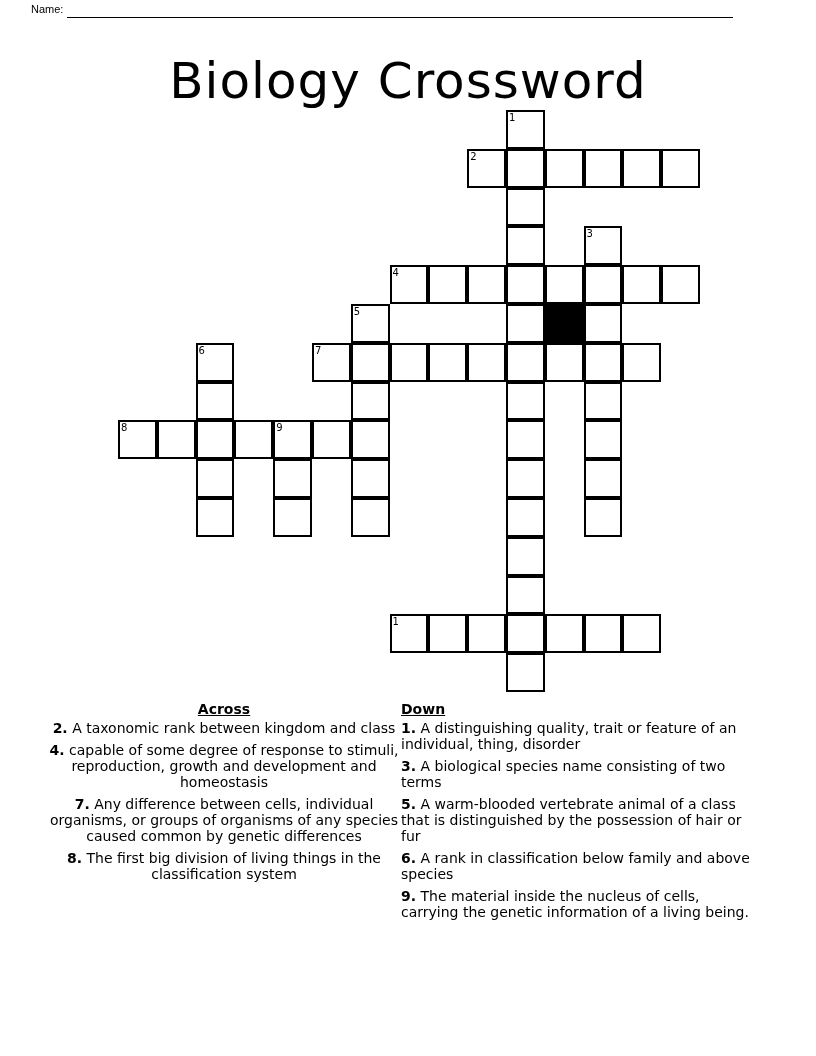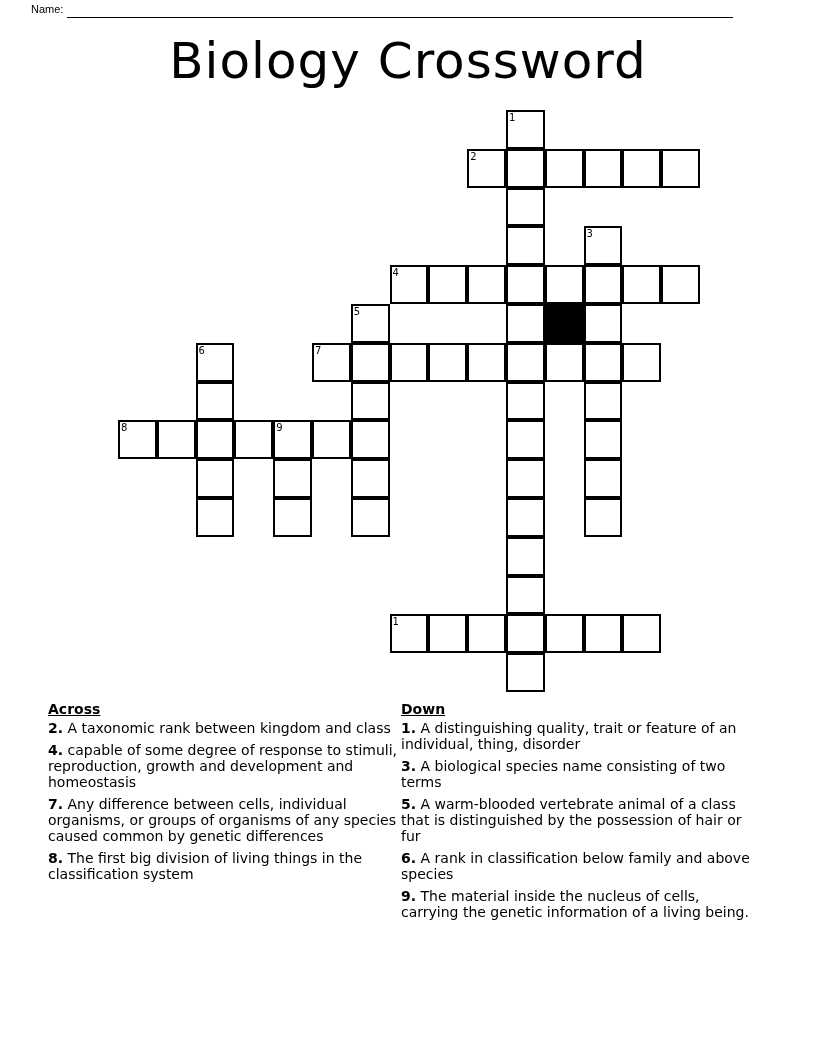--- a/index.html
+++ b/index.html
@@ -1,25 +1,25 @@
 <!DOCTYPE html>
 <html><head>
 <meta charset="utf-8">
 <style>
   html, body { margin: 0; padding: 0; background: #ffffff; }
   body { width: 816px; height: 1056px; position: relative; overflow: hidden; font-family: "DejaVu Sans", sans-serif; color: #000; }
   .name-line { position: absolute; left: 31px; top: 0px; font-family: "Liberation Sans", sans-serif; font-size: 11px; line-height: 18px; white-space: nowrap; }
   .name-line .rule { display: inline-block; width: 666px; border-bottom: 1px solid #000; height: 14px; vertical-align: bottom; margin-left: 4px; }
-  .title { position: absolute; left: 0; width: 816px; top: 26px; text-align: center; font-family: "DejaVu Sans", sans-serif; font-size: 50px; letter-spacing: 1px; line-height: 70px; }
+  .title { position: absolute; left: 0; width: 816px; top: 46px; text-align: center; font-family: "DejaVu Sans", sans-serif; font-size: 50px; letter-spacing: 1px; line-height: 70px; }
   .grid { position: absolute; left: 0; top: 0; width: 816px; height: 700px; }
   .cell { position: absolute; width: 38.8px; height: 38.8px; box-sizing: border-box; border: 2px solid #000; background: #fff; }
   .cell.black { background: #000; }
   .cell .num { position: absolute; left: 1px; top: 0px; font-family: "DejaVu Sans", sans-serif; font-size: 10px; line-height: 11px; }
   .clues { position: absolute; top: 700px; font-family: "DejaVu Sans", sans-serif; font-size: 14px; line-height: 16px; }
-  .clues.across { left: 48px; width: 352px; }
+  .clues.across { left: 48px; width: 352px; text-align: center; }
   .clues.down { left: 401px; width: 352px; }
   .clues h3 { margin: 0 0 2px 0; font-size: 14px; font-weight: bold; text-decoration: underline; line-height: 18px; }
   .clue { margin: 0 0 6px 0; }
   .clue .cn { font-weight: bold; }
 </style>
 </head>
 <body>
 
 <div class="name-line">
   <span>Name:</span><span class="rule"></span>

